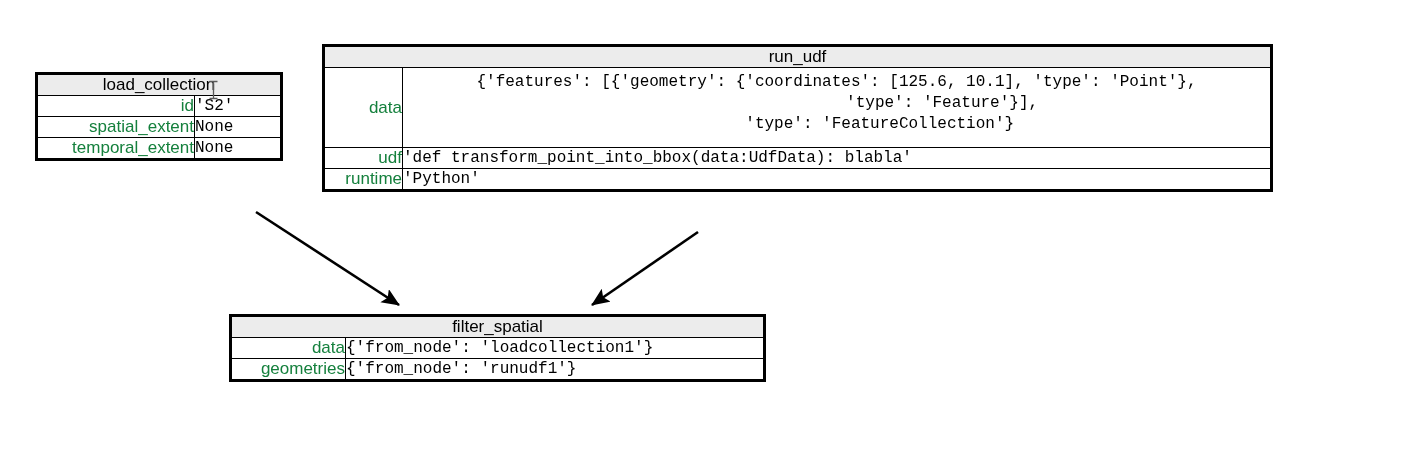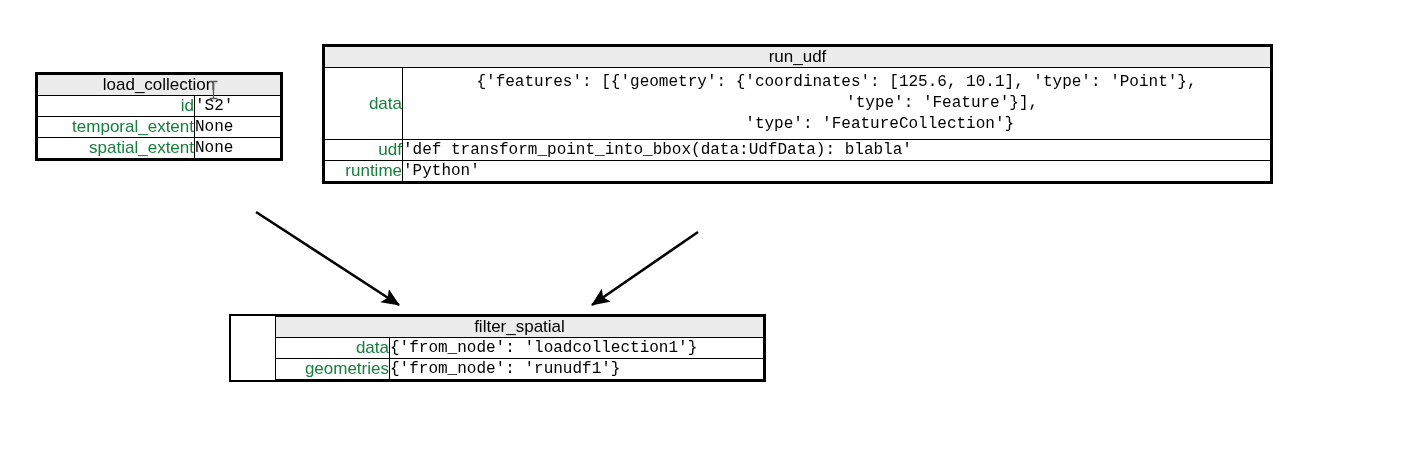--- a/index.html
+++ b/index.html
@@ -65,21 +65,21 @@
     font-family: "Liberation Mono", monospace;
     font-size: 16px;
     color: #000000;
     padding: 3px 4px 4px 6px;
     white-space: pre;
     border-right: none;
   }
   .param-value.centered-block {
     text-align: center;
     line-height: 1.30;
-    padding: 4px 6px 5px 6px;
+    padding: 4px 6px 13px 6px;
   }
 
   
   #node-load-collection {
     left: 35px;
     top: 72px;
     width: 248px;
   }
   #node-load-collection .col-label { width: 157px; }
 
@@ -87,21 +87,20 @@
     left: 322px;
     top: 44px;
     width: 951px;
   }
   #node-run-udf .col-label { width: 78px; }
 
   #node-filter-spatial {
     left: 229px;
     top: 314px;
     width: 537px;
-    padding-left: 44px;
   }
   #node-filter-spatial .col-label { width: 114px; }
 
   
   #mouse-cursor {
     position: absolute;
     left: 208px;
     top: 80px;
     width: 11px;
     height: 20px;
@@ -140,25 +139,25 @@
         </colgroup>
       <tbody>
         <tr>
           <td class="node-title" colspan="2">load_collection</td>
         </tr>
         <tr>
           <td class="param-label">id</td>
           <td class="param-value">'S2'</td>
         </tr>
         <tr>
+          <td class="param-label">spatial_extent</td>
+          <td class="param-value">None</td>
+        </tr>
+        <tr>
           <td class="param-label">temporal_extent</td>
-          <td class="param-value">None</td>
-        </tr>
-        <tr>
-          <td class="param-label">spatial_extent</td>
           <td class="param-value">None</td>
         </tr>
       </tbody>
     </table>
   </div>
 
   <div class="node" id="node-run-udf">
     <table>
       <colgroup>
           <col class="col-label">

